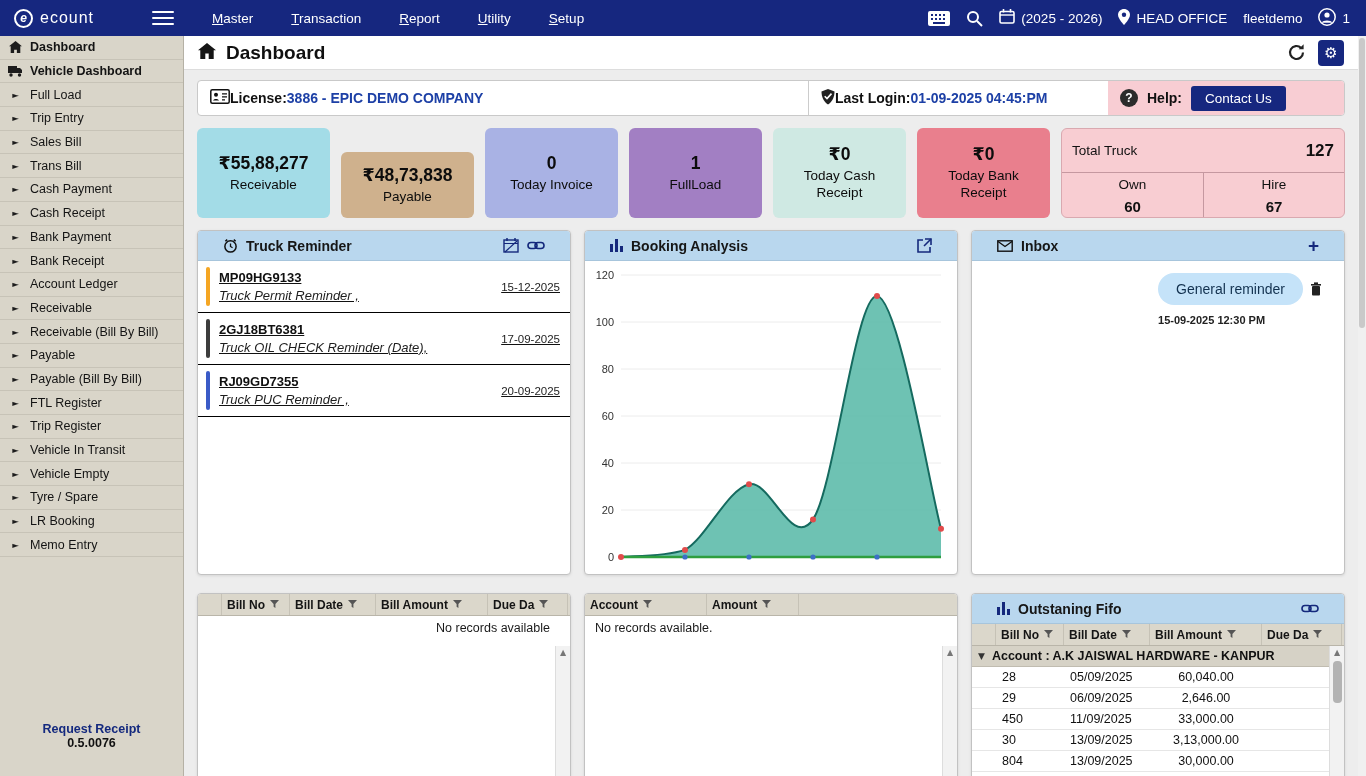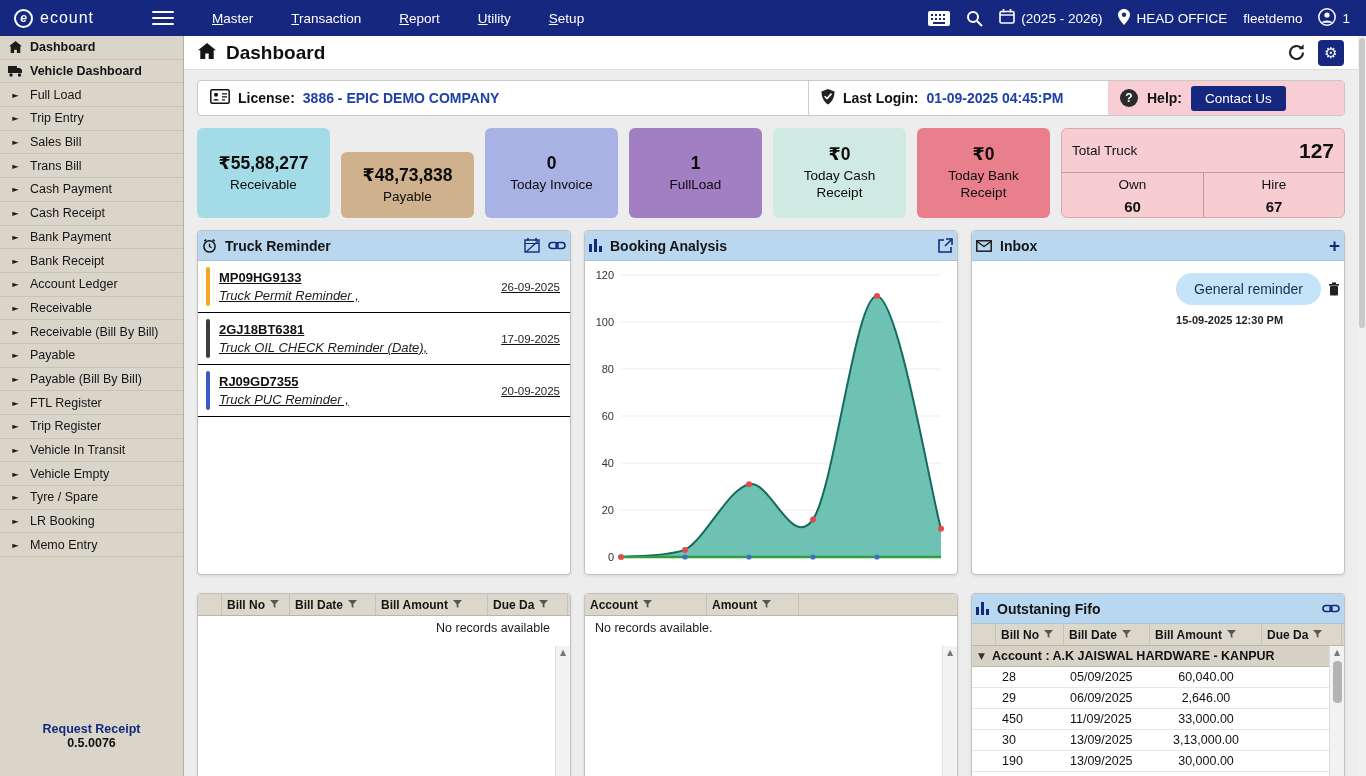--- a/index.html
+++ b/index.html
@@ -34,64 +34,64 @@
   
   .main{position:absolute;left:184px;top:36px;right:8px;bottom:0;overflow:hidden;background:#ededed;}
   .page-header{height:34px;background:#fff;display:flex;align-items:center;padding:0 14px;border-bottom:1px solid #ddd;}
   .page-title{font-size:19px;font-weight:bold;color:#101010;margin-left:10px;}
   .ph-right{margin-left:auto;display:flex;gap:12px;align-items:center;}
   .gear-btn{width:26px;height:26px;background:#16277f;color:#fff;border:none;border-radius:4px;display:flex;align-items:center;justify-content:center;font-size:15px;cursor:pointer;font-family:"DejaVu Sans",sans-serif;}
   .refresh-btn{background:none;border:none;cursor:pointer;display:flex;}
 
   
   .license-bar{margin:10px 13px 0;height:36px;background:#fff;border:1px solid #c9c9c9;border-radius:4px;display:flex;align-items:stretch;overflow:hidden;}
-  .lb-sec{display:flex;align-items:center;gap:8px;padding:0 12px;font-size:14px;}
+  .lb-sec{display:flex;align-items:center;padding:0 12px;font-size:14px;}
   .lb-sec.license{flex:0 0 610px;}
   .lb-sec.login{flex:0 0 300px;border-left:1px solid #ccc;}
   .lb-sec.help{flex:1;background:#f8cdd3;gap:9px;}
   .lb-label{font-weight:bold;color:#111;}
   .lb-value{color:#1d40a6;font-weight:600;}
   .q-icon{width:18px;height:18px;border-radius:50%;background:#2b2b2b;color:#fff;display:inline-flex;align-items:center;justify-content:center;font-size:12px;font-weight:bold;}
   .contact-btn{background:#16277f;color:#fff;border:none;border-radius:3px;font-size:13.5px;padding:5px 14px;cursor:pointer;font-family:inherit;}
 
   
   .kpi-row{margin:12px 13px 0;display:flex;gap:11px;height:90px;}
   .kpi{width:133px;flex:0 0 133px;border-radius:6px;display:flex;flex-direction:column;align-items:center;justify-content:center;text-align:center;padding:4px 10px;cursor:pointer;}
   .kpi-value{font-size:17.5px;font-weight:bold;color:#0c0c0c;}
   .kpi-label{font-size:13.5px;color:#0c0c0c;margin-top:3px;line-height:1.25;}
   .truck-card{flex:1;border-radius:6px;overflow:hidden;display:flex;flex-direction:column;font-size:13.5px;border:1px solid #d9a9b0;}
   .tc-top{display:flex;align-items:center;justify-content:space-between;padding:0 10px;height:44px;border-bottom:1px solid #c598a0;}
-  .tc-total{font-weight:bold;font-size:21px;}
+  .tc-total{font-weight:bold;font-size:17px;}
   .tc-grid{flex:1;display:grid;grid-template-columns:1fr 1fr;grid-template-rows:1fr 1fr;}
   .tc-cell{display:flex;align-items:center;justify-content:center;}
   .tc-cell.r{border-left:1px solid #c598a0;}
   .tc-num{font-weight:bold;font-size:15px;}
 
   
   .widgets-row{margin:12px 13px 0;display:flex;gap:13px;}
   .widgets-row.row2{margin-top:18px;}
   .widget{flex:1;background:#fff;border:1px solid #c2c2c2;border-radius:4px;overflow:hidden;box-shadow:0 1px 3px rgba(0,0,0,.1);position:relative;}
   .row1 .widget{height:345px;}
   .row2 .widget{height:330px;}
-  .w-head{height:30px;background:#b9d7ee;display:flex;align-items:center;gap:8px;padding:0 4px;border-bottom:1px solid #a7c5dc;}
+  .w-head{height:30px;background:#b9d7ee;display:flex;align-items:center;gap:8px;padding:0 25px;border-bottom:1px solid #a7c5dc;}
   .w-title{font-size:14px;font-weight:600;color:#161616;}
   .w-spacer{flex:1;}
   .w-ic{display:inline-flex;align-items:center;cursor:pointer;background:none;border:none;}
   .plus-ic{font-size:19px;color:#14287c;font-weight:bold;line-height:1;cursor:pointer;}
 
   
   .tr-item{display:flex;align-items:center;border-bottom:1px solid #000000;padding:6px 10px 6px 8px;min-height:52px;cursor:pointer;text-decoration:underline;}
   .tr-bar{width:4px;align-self:stretch;border-radius:2px;margin-right:9px;}
   .tr-main{flex:1;}
   .tr-vehicle{font-weight:bold;font-size:13px;color:#101010;}
   .tr-note{font-style:italic;font-size:13px;color:#1d1d1d;margin-top:3px;}
   .tr-date{font-size:11.5px;color:#1d1d1d;white-space:nowrap;margin-left:8px;}
 
   
-  .inbox-body{padding:12px 4px;display:flex;flex-direction:column;align-items:flex-end;justify-content:center;}
+  .inbox-body{padding:12px 22px;display:flex;flex-direction:column;align-items:flex-end;justify-content:center;}
   .inbox-chip-row{display:flex;align-items:center;gap:7px;}
   .inbox-chip{background:#c5e3f9;border-radius:16px;padding:8px 18px;font-size:14px;color:#12314f;cursor:pointer;}
   .inbox-trash{display:inline-flex;cursor:pointer;}
   .inbox-date{font-size:11px;font-weight:600;color:#222;margin:9px 30px 0 0;}
 
   
   .tbl-head{display:flex;background:#dbd7cb;height:22px;align-items:stretch;border-bottom:1px solid #b9b5a9;}
   .th-cell{display:flex;align-items:center;gap:5px;padding:0 5px;font-size:12px;font-weight:bold;color:#151515;border-right:1px solid #c6c2b6;overflow:hidden;white-space:nowrap;cursor:pointer;}
   .funnel{display:inline-flex;}
   .empty-msg{font-size:12.5px;color:#1a1a1a;}
@@ -442,21 +442,21 @@
             </svg>
           </span>
       </div>
       <div>
           <div class="tr-item">
             <span class="tr-bar" style="background: rgb(245, 166, 35);"></span>
             <div class="tr-main">
               <div class="tr-vehicle">MP09HG9133</div>
               <div class="tr-note">Truck Permit Reminder ,</div>
             </div>
-            <div class="tr-date">26-09-2025</div>
+            <div class="tr-date">15-12-2025</div>
           </div>
           <div class="tr-item">
             <span class="tr-bar" style="background: rgb(61, 61, 61);"></span>
             <div class="tr-main">
               <div class="tr-vehicle">2GJ18BT6381</div>
               <div class="tr-note">Truck OIL CHECK Reminder (Date),</div>
             </div>
             <div class="tr-date">17-09-2025</div>
           </div>
           <div class="tr-item">
@@ -697,21 +697,21 @@
             <span class="fc num" style="width: 112px;">33,000.00</span>
           </div>
           <div class="fifo-row">
             <span class="fc" style="width: 24px;"></span>
             <span class="fc" style="width: 68px;">30</span>
             <span class="fc" style="width: 86px;">13/09/2025</span>
             <span class="fc num" style="width: 112px;">3,13,000.00</span>
           </div>
           <div class="fifo-row">
             <span class="fc" style="width: 24px;"></span>
-            <span class="fc" style="width: 68px;">190</span>
+            <span class="fc" style="width: 68px;">804</span>
             <span class="fc" style="width: 86px;">13/09/2025</span>
             <span class="fc num" style="width: 112px;">30,000.00</span>
           </div>
         </div>
       <div class="vscroll">
         <span class="vs-arrow">▲</span>
         <span class="vs-thumb"></span>
 
       </div>
     </section>

